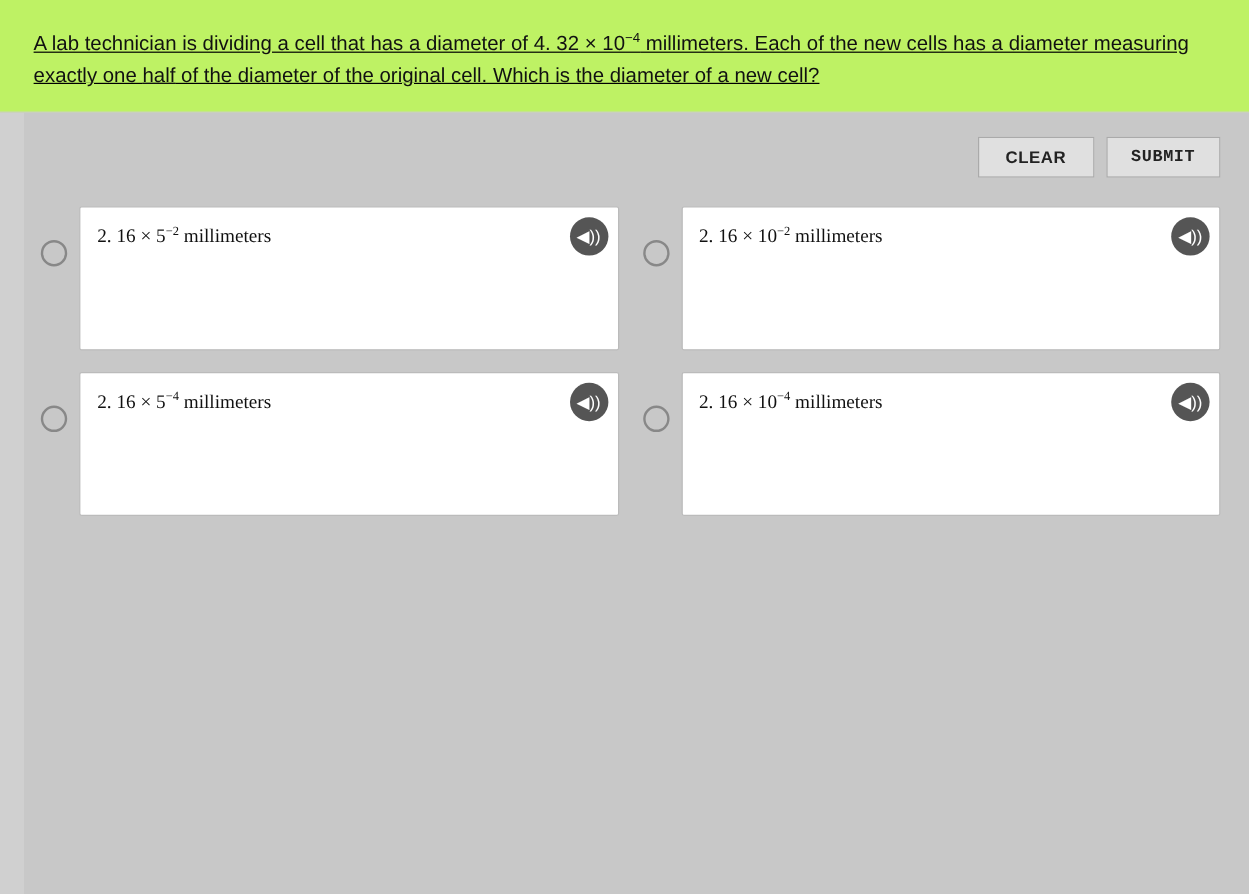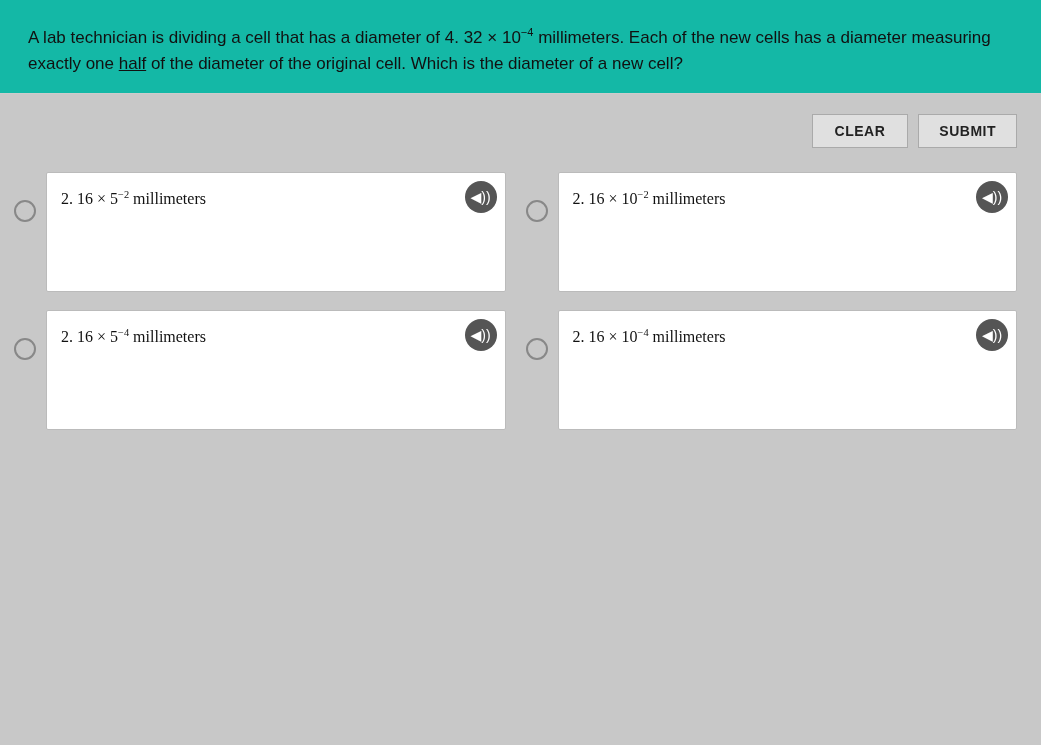--- a/index.html
+++ b/index.html
@@ -5,36 +5,38 @@
     * { box-sizing: border-box; margin: 0; padding: 0; }
     body {
       background: #d0d0d0;
       font-family: Arial, sans-serif;
       width: 1041px;
       min-height: 745px;
       display: flex;
       flex-direction: column;
     }
     .question-area {
-      background: #14b8a6;
+      background: #bef264;
       padding: 24px 12px 16px 28px;
       border-bottom: 1px solid #ccc;
+      text-decoration: underline;
     }
     .question-text {
       font-size: 17px;
       line-height: 1.55;
       color: #111;
     }
     .question-text u {
       text-decoration: underline;
     }
     .main-content {
       background: #c8c8c8;
       flex: 1;
       padding: 20px 24px 20px 14px;
+      margin-left: 20px;
     }
     .action-bar {
       display: flex;
       justify-content: flex-end;
       gap: 10px;
       margin-bottom: 24px;
     }
     .btn-clear {
       background: #e0e0e0;
       border: 1px solid #aaa;
@@ -47,20 +49,21 @@
     }
     .btn-submit {
       background: #e0e0e0;
       border: 1px solid #aaa;
       padding: 8px 20px;
       font-size: 14px;
       font-weight: bold;
       letter-spacing: 0.5px;
       cursor: pointer;
       color: #222;
+      font-family: Liberation Mono, monospace;
     }
     .answers-grid {
       display: grid;
       grid-template-columns: 1fr 1fr;
       grid-template-rows: auto auto;
       gap: 18px 20px;
     }
     .answer-row {
       display: flex;
       align-items: flex-start;

